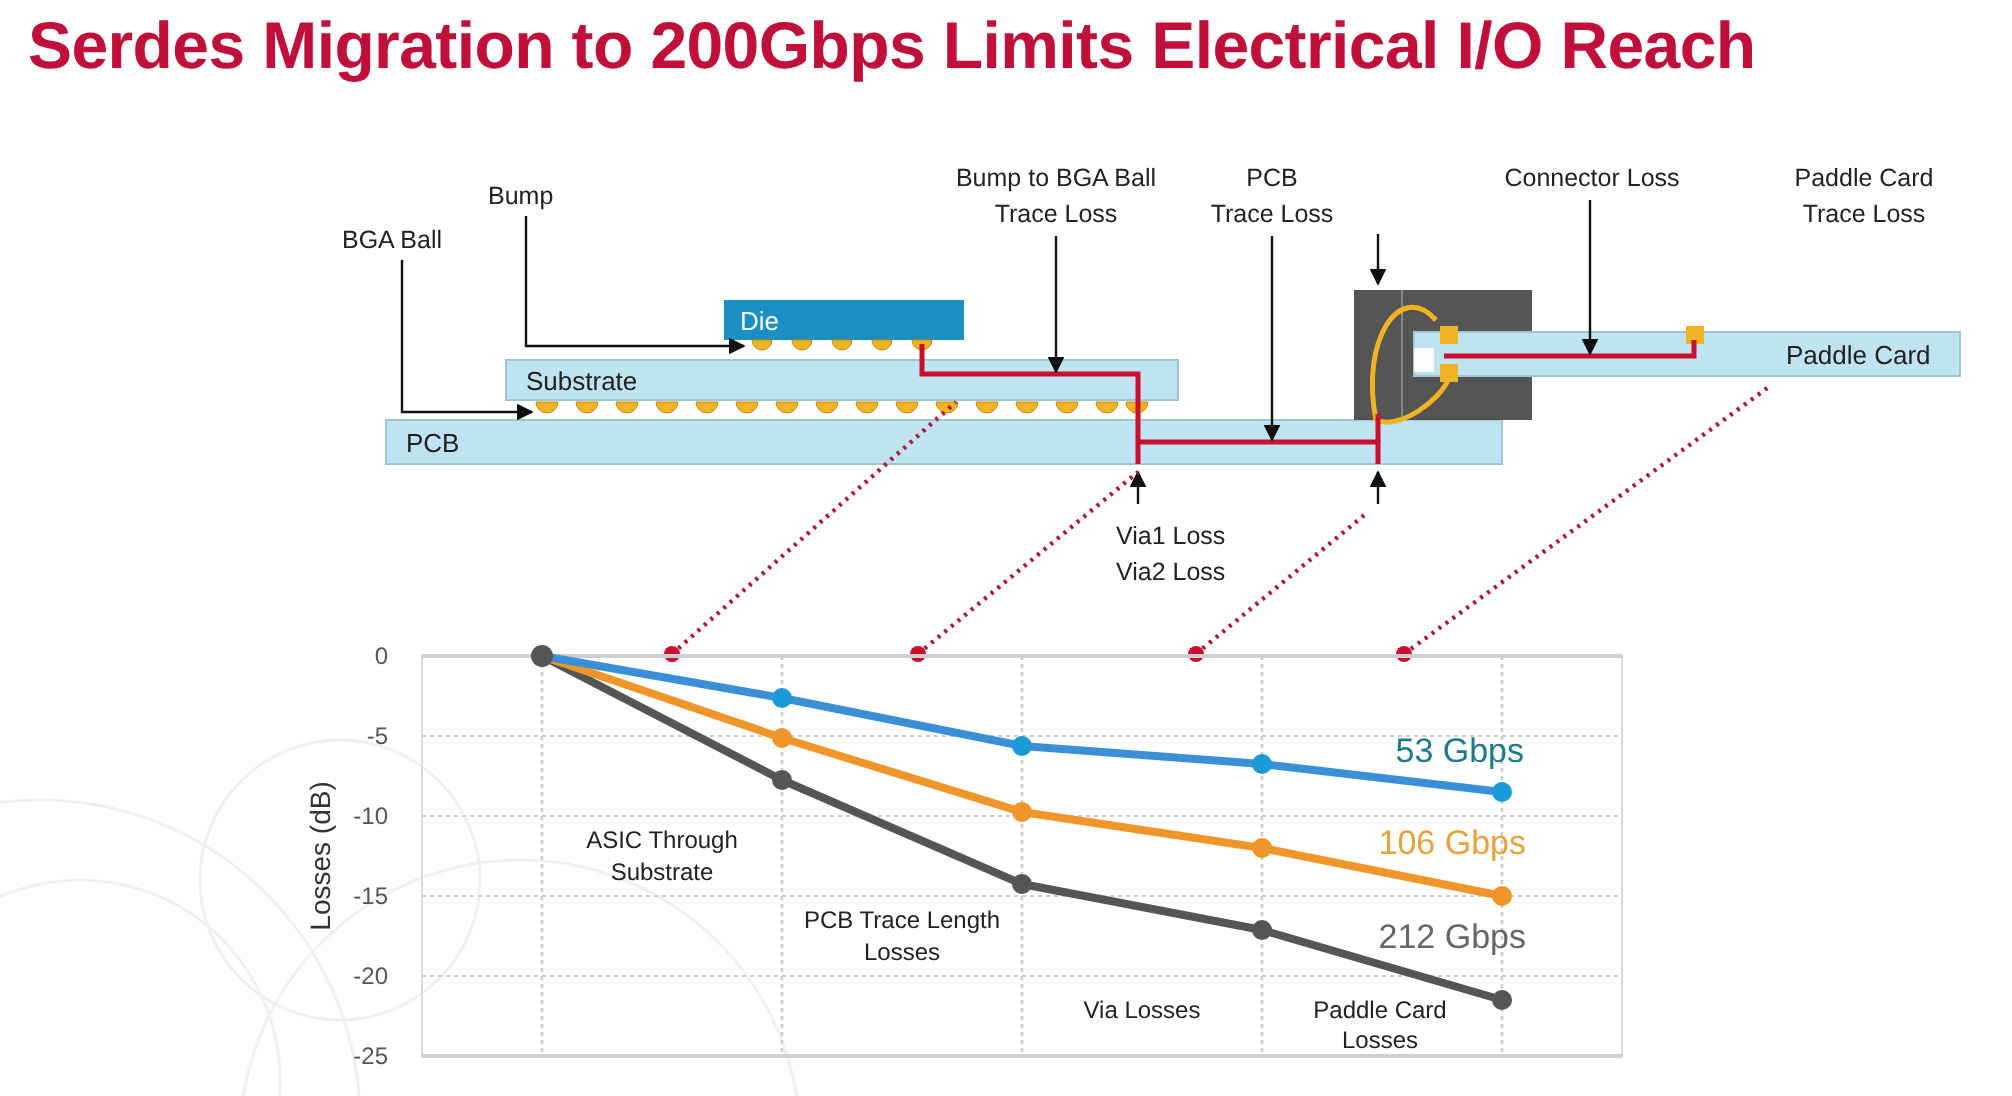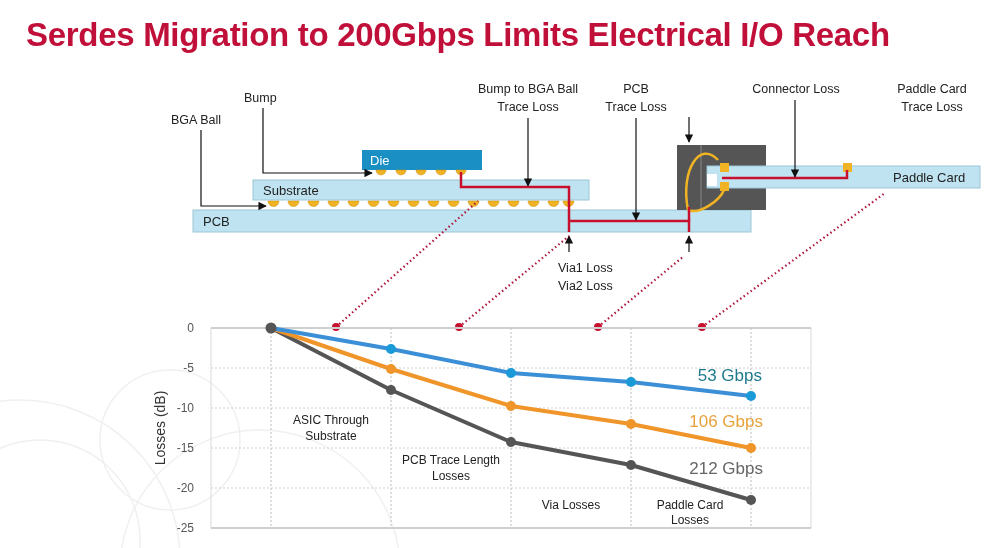--- a/index.html
+++ b/index.html
@@ -1,21 +1,21 @@
 <!DOCTYPE html>
 <html><head>
 <meta charset="utf-8">
 <style>
   html, body { margin: 0; padding: 0; }
   body {
     width: 1006px; height: 548px; background: #ffffff; position: relative; overflow: hidden;
     font-family: "Liberation Sans", sans-serif;
   }
   #title {
-    position: absolute; left: 14px; top: 4px; margin: 12px;
+    position: absolute; left: 14px; top: 4px; margin: 0;
     font-family: "Liberation Sans", sans-serif; font-weight: bold; font-size: 33px;
     color: #c0103a; letter-spacing: -0.3px; white-space: nowrap;
   }
   svg text { font-family: "Liberation Sans", sans-serif; }
   #stage { position: absolute; left: 0; top: 0; }
 </style>
 </head>
 <body>
 
 <h1 id="title">Serdes Migration to 200Gbps Limits Electrical I/O Reach</h1>

